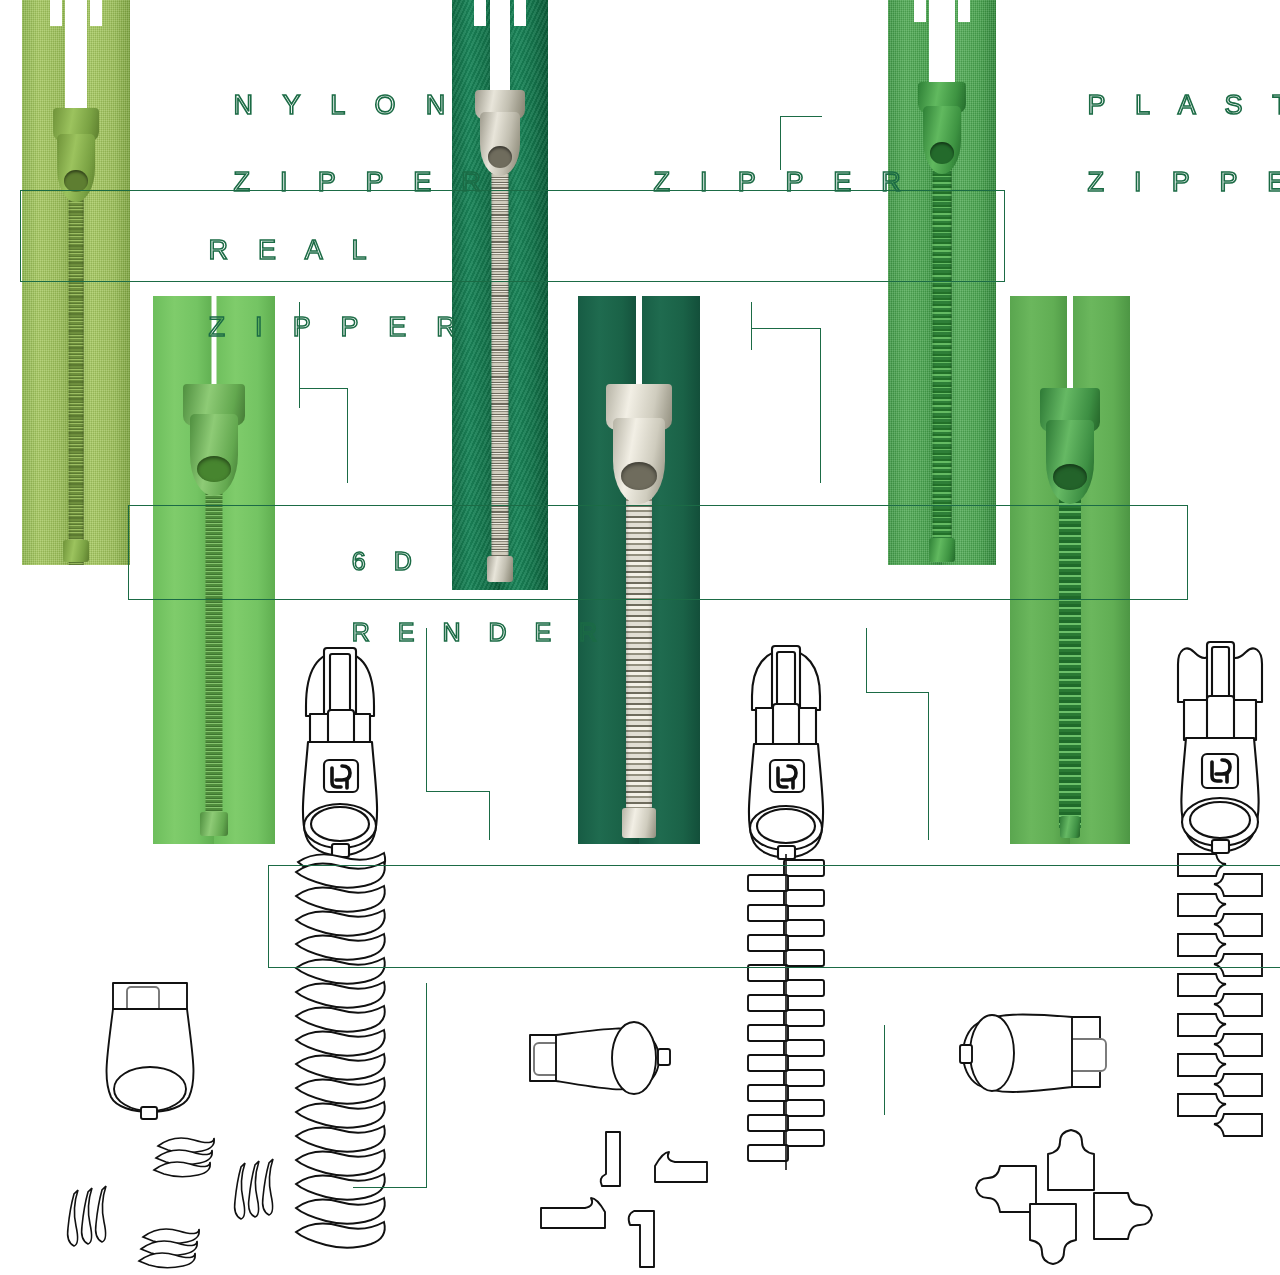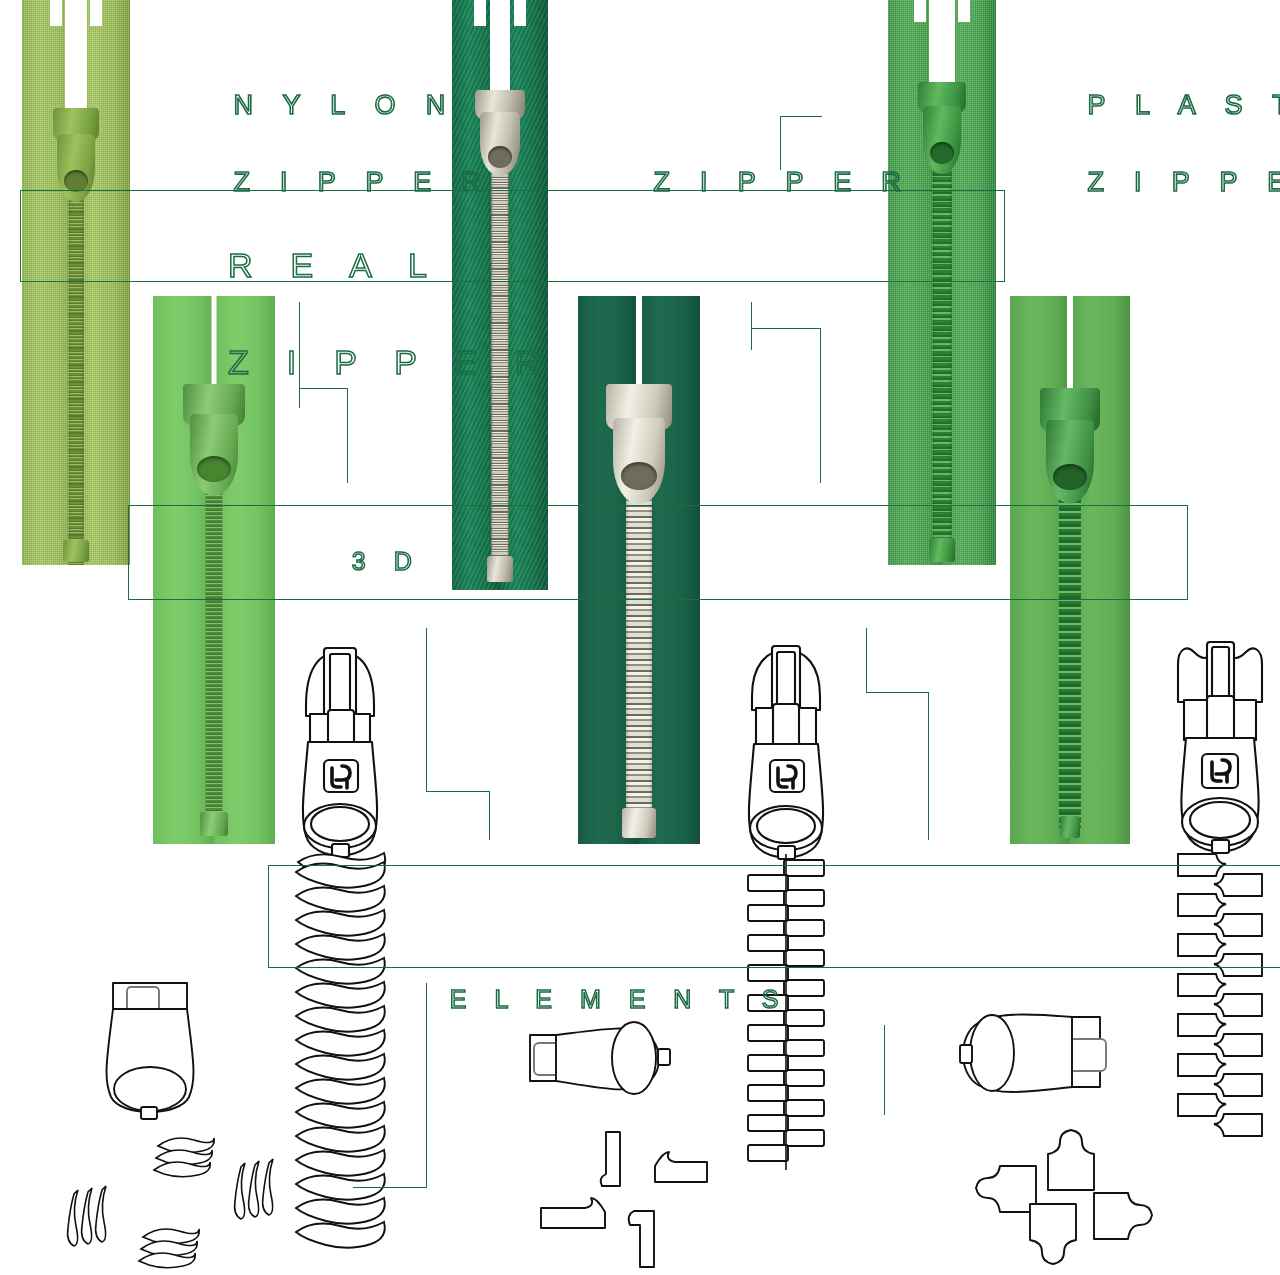--- a/index.html
+++ b/index.html
@@ -478,27 +478,27 @@
   <div class="hl" style="left:578px; top:48px; font-size:27px;">
     <br>
     <span>Z I P P E R</span>
   </div>
 
   <div class="hl" style="left:1012px; top:48px; font-size:27px;">
     <span>P L A S T I C</span><br>
     <span>Z I P P E R</span>
   </div>
 
-  <div class="hl sm" style="left:133px; top:193px; font-size:34px;">
+  <div class="hl sm" style="left:133px; top:193px; font-size:27px;">
     <span>R E A L</span><br>
     <span>Z I P P E R</span>
   </div>
 
   <div class="hl sm" style="left:282px; top:508px; font-size:25px;">
-    <span>3 D</span><br>
+    <span>6 D</span><br>
+    <span>R E N D E R</span>
   </div>
 
   <div class="hl sm" style="left:380px; top:875px; font-size:25px;">
     <br>
-    <span>E L E M E N T S</span>
   </div>
 
 </div>
 
 </body></html>

